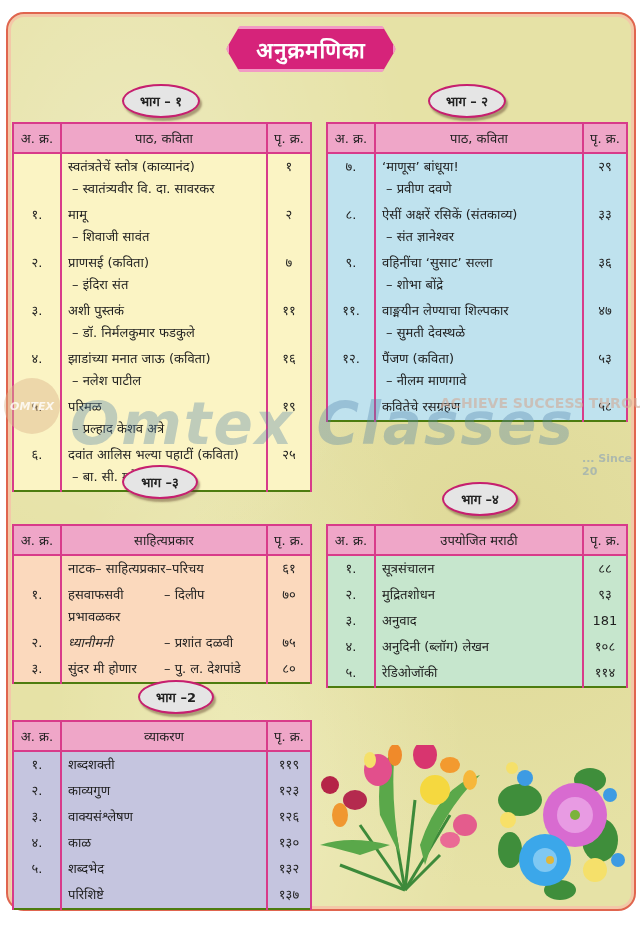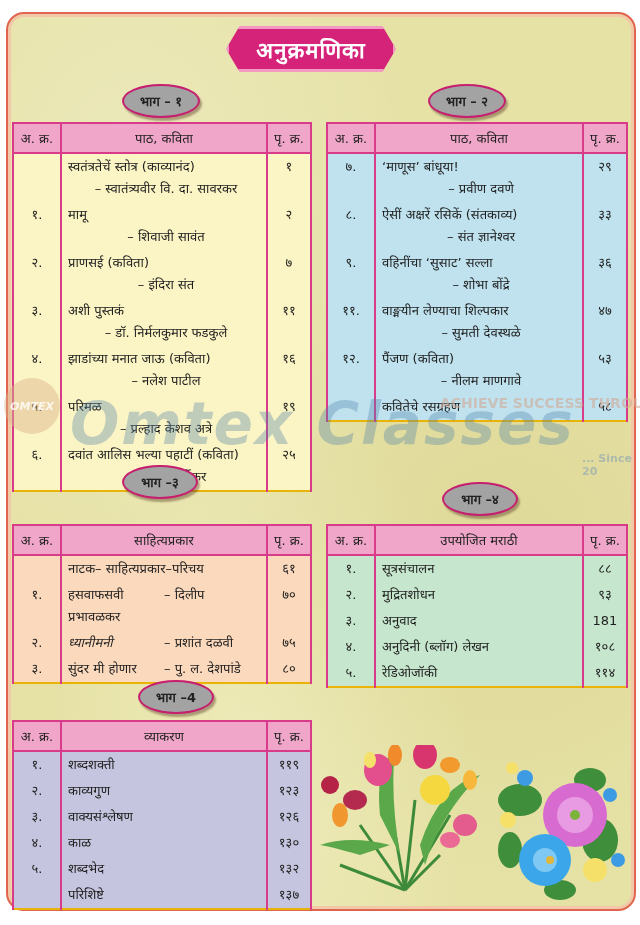--- a/index.html
+++ b/index.html
@@ -18,45 +18,45 @@
     box-shadow: inset 0 0 0 3px #f3c8a8;
   }
   .title-banner {
     position: absolute; left: 226px; top: 26px; width: 164px; height: 40px;
     background: #d6237a; color: #fff; display: flex; align-items: center; justify-content: center;
     font-size: 22px; font-weight: bold; border: 3px solid #f29ac4; border-radius: 6px;
     clip-path: polygon(8% 0, 92% 0, 100% 50%, 92% 100%, 8% 100%, 0 50%);
     letter-spacing: 1px;
   }
   .pill {
-    position: absolute; height: 30px; background: #a3a3a3; border: 2px solid #c61f6f;
+    position: absolute; height: 30px; background: #e5e5e5; border: 2px solid #c61f6f;
     border-radius: 50%; display: flex; align-items: center; justify-content: center;
     font-size: 13px; font-weight: bold; color: #222;
     box-shadow: 2px 3px 2px rgba(90,60,40,0.45);
   }
   table.toc {
     position: absolute; border-collapse: collapse; font-size: 13px;
-    border: 2px solid #eab308;
+    border: 2px solid #4d7c0f;
     padding-left: 18px;
   }
   table.toc th {
     background: #efa6c8; font-weight: normal; height: 26px; border: 2px solid #d83b8a; font-size: 13px;
   }
   table.toc td {
     border-left: 2px solid #d83b8a; border-right: 2px solid #d83b8a; vertical-align: top;
     padding: 2px 6px; line-height: 22px;
   }
   td.num { text-align: center; }
   td.pg { text-align: center; }
   .t1 td { background: #fbf4c4; }
   .t2 td { background: #bfe2ee; }
   .t3 td { background: #fbd9bd; }
   .t4 td { background: #c6e6cd; }
   .t5 td { background: #c5c5df; }
-  .author { padding-left: 4px; text-align: center; }
+  .author { padding-left: 4px; }
   .watermark {
     position: absolute; left: 70px; top: 390px; font-size: 58px; font-style: italic; font-weight: bold;
     color: rgba(80,130,170,0.35); letter-spacing: 2px; pointer-events: none; white-space: nowrap;
   }
   .wm-tag {
     position: absolute; left: 440px; top: 395px; font-size: 14px; font-weight: bold;
     color: rgba(210,170,150,0.6); pointer-events: none; white-space: nowrap;
   }
   .wm-since {
     position: absolute; left: 582px; top: 452px; font-size: 11px; font-weight: bold;
@@ -301,21 +301,21 @@
       <tr>
         <td class="num">५.</td>
         <td>
           <div>रेडिओजॉकी</div>
         </td>
         <td class="pg">११४</td>
       </tr>
     </tbody>
 </table>
 
-<div class="pill" style="left:138px;top:680px;width:72px;">भाग –4</div>
+<div class="pill" style="left:138px;top:680px;width:72px;">भाग –2</div>
 <table class="toc t5" style="left:12px;top:720px;width:300px;">
   <colgroup>
       <col style="width:48px">
       <col>
       <col style="width:44px">
     </colgroup>
   <thead>
       <tr>
     <th>अ. क्र.</th>
     <th>व्याकरण</th>

